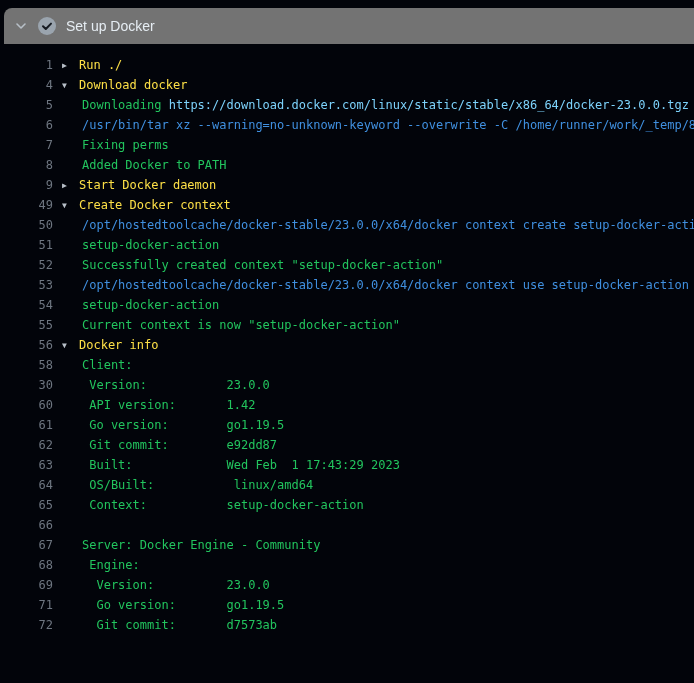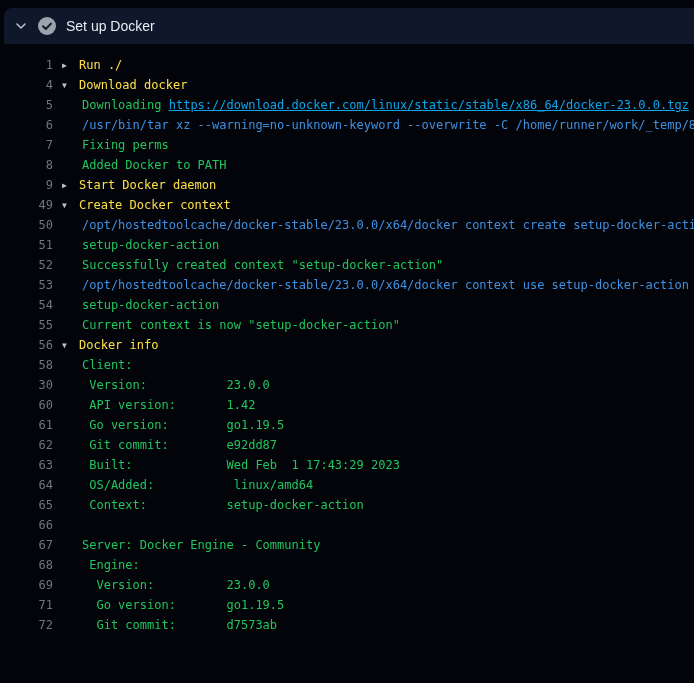--- a/index.html
+++ b/index.html
@@ -5,21 +5,21 @@
   html,body{margin:0;padding:0;}
   body{
     width:694px;height:683px;overflow:hidden;
     background:#02040a;
     font-family:"Liberation Sans", sans-serif;
   }
   
   .step-header{
     margin:8px 0 0 4px;
     height:36px;
-    background:#0f172a;
+    background:#737373;
     border-radius:8px 0 0 0;
     display:flex;
     align-items:center;
     cursor:pointer;
   }
   .chev-btn{
     width:34px;height:36px;
     display:flex;align-items:center;justify-content:center;
     background:transparent;border:none;padding:0;cursor:pointer;
   }
@@ -62,21 +62,21 @@
   .arrow{
     display:inline-block;
     width:17px;
     font-size:8px;
     color:#b7bfc7;
     vertical-align:1px;
   }
   .seg-title{color:#fde047;}
   .seg-text{color:#22c55e;}
   .seg-command{color:#4090e0;}
-  .seg-link{color:#0ea5e9;text-decoration:underline;cursor:pointer;}
+  .seg-link{color:#7dd3fc;cursor:pointer;}
   .group{cursor:pointer;}
 </style>
 </head>
 <body>
 
 <div class="step-header">
   <button class="chev-btn">
     <svg width="12" height="12" viewBox="0 0 12 12">
       <path d="M2 4 L6 8 L10 4" fill="none" stroke="#b7bfc7" stroke-width="1.6" stroke-linecap="round" stroke-linejoin="round"></path>
     </svg>
@@ -105,21 +105,21 @@
     <div class="line"><span class="num">53</span><span class="body plain"><span class="seg-command">/opt/hostedtoolcache/docker-stable/23.0.0/x64/docker context use setup-docker-action</span></span></div>
     <div class="line"><span class="num">54</span><span class="body plain"><span class="seg-text">setup-docker-action</span></span></div>
     <div class="line"><span class="num">55</span><span class="body plain"><span class="seg-text">Current context is now "setup-docker-action"</span></span></div>
     <div class="line"><span class="num">56</span><span class="body group"><span class="arrow">▼</span><span class="seg-title">Docker info</span></span></div>
     <div class="line"><span class="num">58</span><span class="body plain"><span class="seg-text">Client:</span></span></div>
     <div class="line"><span class="num">30</span><span class="body plain"><span class="seg-text"> Version:           23.0.0</span></span></div>
     <div class="line"><span class="num">60</span><span class="body plain"><span class="seg-text"> API version:       1.42</span></span></div>
     <div class="line"><span class="num">61</span><span class="body plain"><span class="seg-text"> Go version:        go1.19.5</span></span></div>
     <div class="line"><span class="num">62</span><span class="body plain"><span class="seg-text"> Git commit:        e92dd87</span></span></div>
     <div class="line"><span class="num">63</span><span class="body plain"><span class="seg-text"> Built:             Wed Feb  1 17:43:29 2023</span></span></div>
-    <div class="line"><span class="num">64</span><span class="body plain"><span class="seg-text"> OS/Added:           linux/amd64</span></span></div>
+    <div class="line"><span class="num">64</span><span class="body plain"><span class="seg-text"> OS/Built:           linux/amd64</span></span></div>
     <div class="line"><span class="num">65</span><span class="body plain"><span class="seg-text"> Context:           setup-docker-action</span></span></div>
     <div class="line"><span class="num">66</span><span class="body plain"></span></div>
     <div class="line"><span class="num">67</span><span class="body plain"><span class="seg-text">Server: Docker Engine - Community</span></span></div>
     <div class="line"><span class="num">68</span><span class="body plain"><span class="seg-text"> Engine:</span></span></div>
     <div class="line"><span class="num">69</span><span class="body plain"><span class="seg-text">  Version:          23.0.0</span></span></div>
     <div class="line"><span class="num">71</span><span class="body plain"><span class="seg-text">  Go version:       go1.19.5</span></span></div>
     <div class="line"><span class="num">72</span><span class="body plain"><span class="seg-text">  Git commit:       d7573ab</span></span></div>
   </div>
 
 </body></html>

